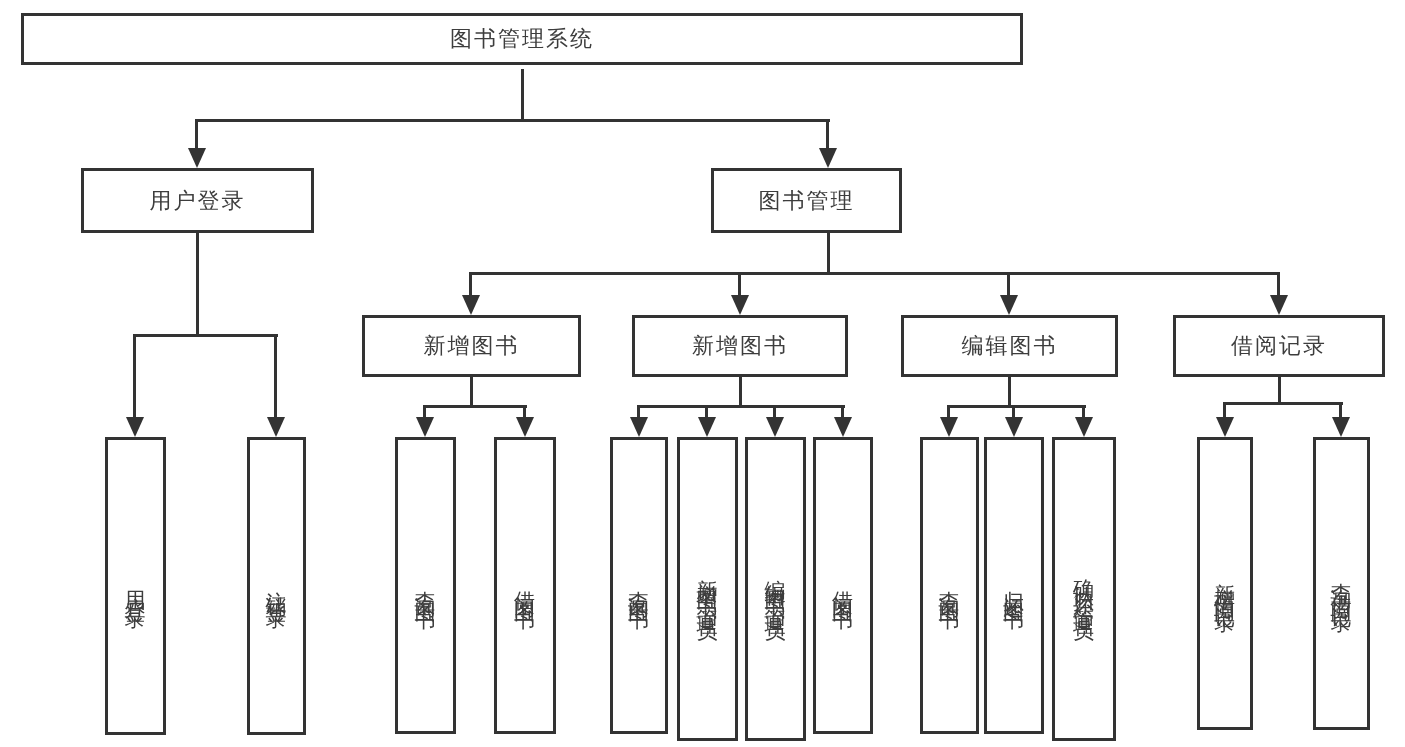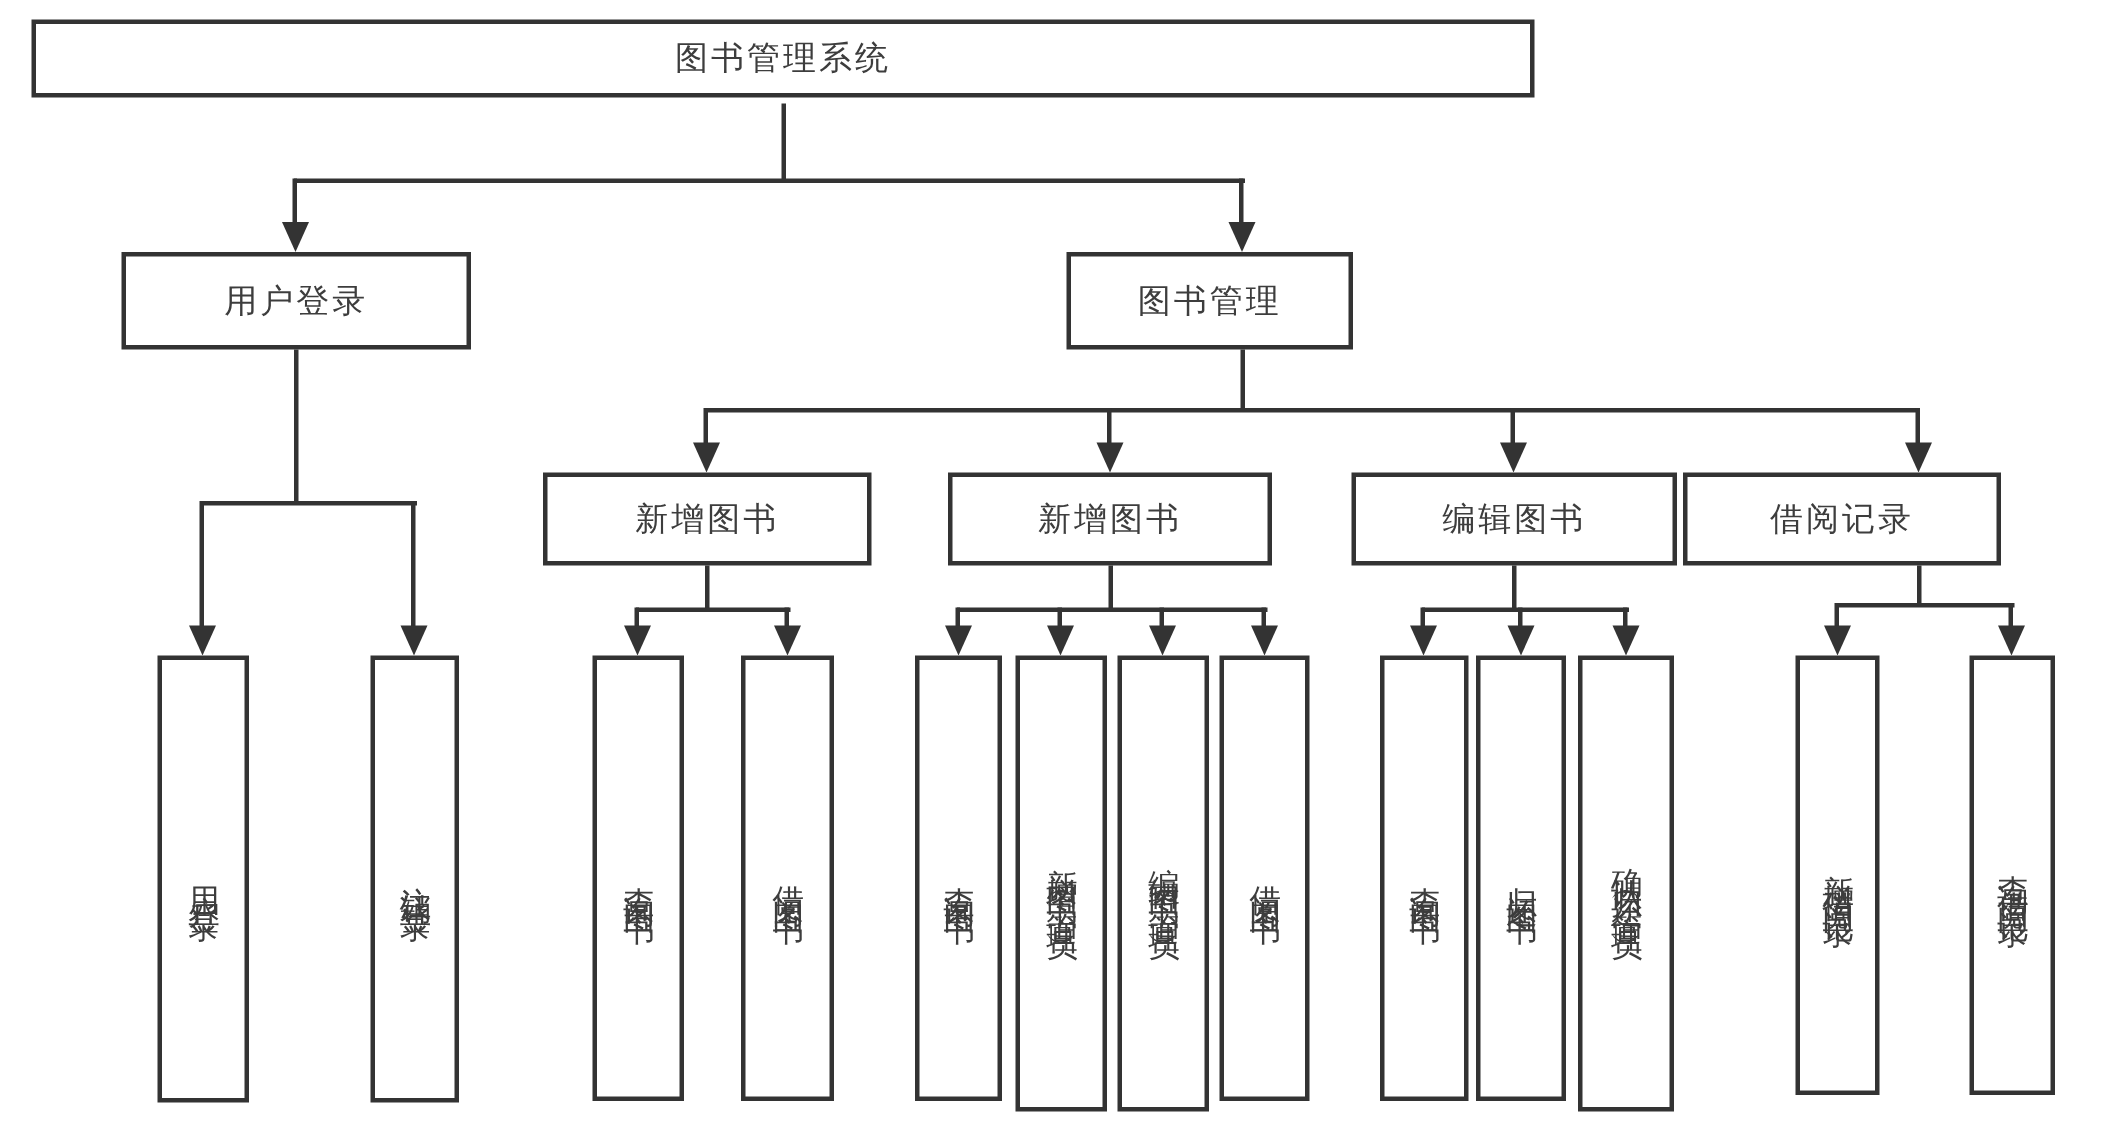--- a/index.html
+++ b/index.html
@@ -76,21 +76,21 @@
 
   <div class="box h" style="left:362px;top:315px;width:219px;height:62px">
     <span class="lbl">新增图书</span>
   </div>
   <div class="box h" style="left:632px;top:315px;width:216px;height:62px">
     <span class="lbl">新增图书</span>
   </div>
   <div class="box h" style="left:901px;top:315px;width:217px;height:62px">
     <span class="lbl">编辑图书</span>
   </div>
-  <div class="box h" style="left:1122px;top:315px;width:212px;height:62px">
+  <div class="box h" style="left:1173px;top:315px;width:212px;height:62px">
     <span class="lbl">借阅记录</span>
   </div>
 
   <div class="vline" style="left:470px;top:377px;height:30px"></div>
   <div class="hline" style="left:424px;top:405px;width:103px"></div>
   <div class="arrow" style="left:416px;top:405px;height:32px"></div>
   <div class="arrow" style="left:516px;top:405px;height:32px"></div>
 
   <div class="vline" style="left:739px;top:377px;height:30px"></div>
   <div class="hline" style="left:638px;top:405px;width:207px"></div>

